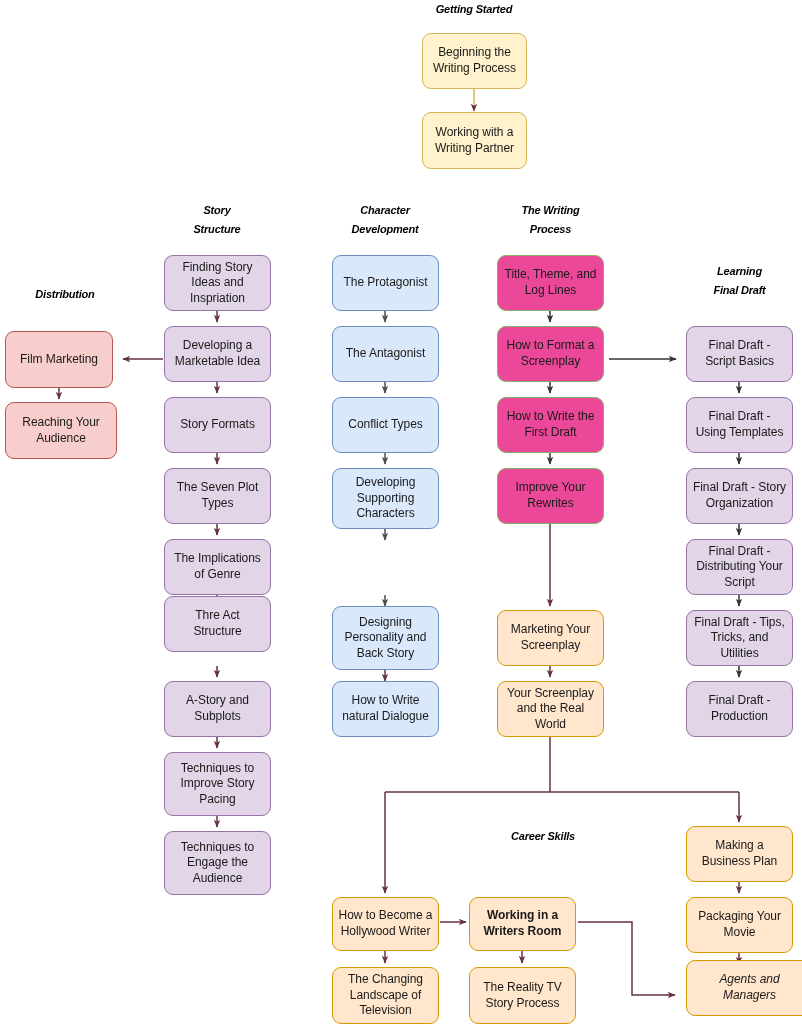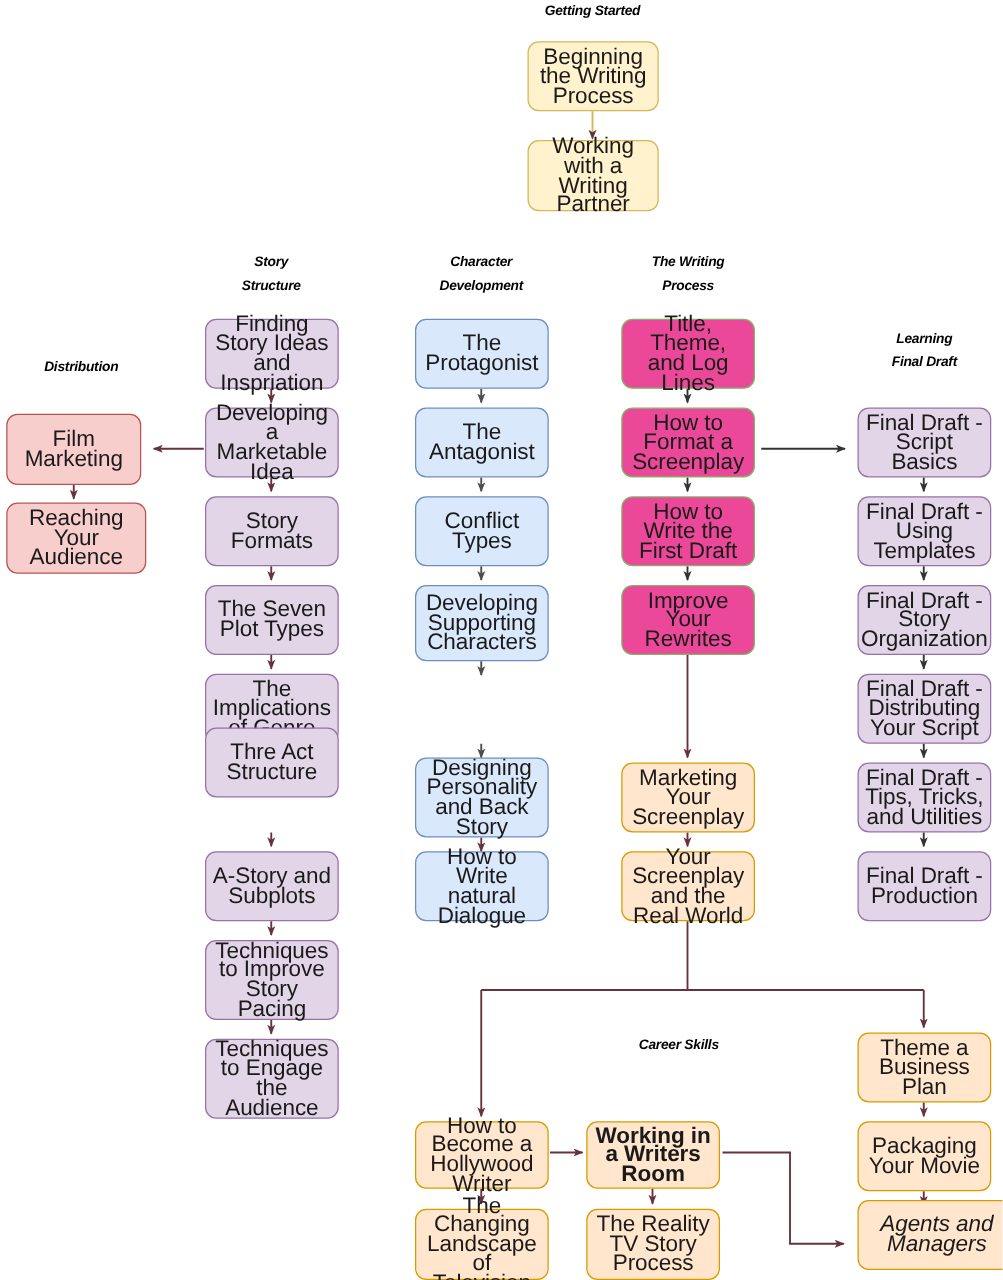--- a/index.html
+++ b/index.html
@@ -31,21 +31,21 @@
   }
   .node {
     position: absolute;
     box-sizing: border-box;
     border-radius: 9px;
     border: 1.3px solid #888;
     display: flex;
     align-items: center;
     justify-content: center;
     text-align: center;
-    font-size: 18px;
+    font-size: 12px;
     line-height: 15.6px;
     color: #1a1a1a;
     padding: 2px 5px;
     letter-spacing: -0.05px;
   }
   .sect-title {
     position: absolute;
     font-size: 11px;
     line-height: 19px;
     font-weight: bold;
@@ -183,21 +183,21 @@
   </div>
 
   <div class="node c-yellow" style="left:422px; top:33px; width:105px; height:56px;">Beginning the Writing Process</div>
   <div class="node c-yellow" style="left:422px; top:112px; width:105px; height:57px;">Working with a Writing Partner</div>
 
   <div class="node c-purple" style="left:164px; top:255px; width:107px; height:56px;">Finding Story Ideas and Inspriation</div>
   <div class="node c-purple" style="left:164px; top:326px; width:107px; height:56px;">Developing a Marketable Idea</div>
   <div class="node c-purple" style="left:164px; top:397px; width:107px; height:56px;">Story Formats</div>
   <div class="node c-purple" style="left:164px; top:468px; width:107px; height:56px;">The Seven Plot Types</div>
   <div class="node c-purple" style="left:164px; top:539px; width:107px; height:56px;">The Implications of Genre</div>
-  <div class="node c-purple" style="left:164px; top:582px; width:107px; height:56px;">Thre Act Structure</div>
+  <div class="node c-purple" style="left:164px; top:596px; width:107px; height:56px;">Thre Act Structure</div>
   <div class="node c-purple" style="left:164px; top:681px; width:107px; height:56px;">A-Story and Subplots</div>
   <div class="node c-purple" style="left:164px; top:752px; width:107px; height:64px;">Techniques to Improve Story Pacing</div>
   <div class="node c-purple" style="left:164px; top:831px; width:107px; height:64px;">Techniques to Engage the Audience</div>
 
   <div class="node c-pink" style="left:5px; top:331px; width:108px; height:57px;">Film Marketing</div>
   <div class="node c-pink" style="left:5px; top:402px; width:112px; height:57px;">Reaching Your Audience</div>
 
   <div class="node c-blue" style="left:332px; top:255px; width:107px; height:56px;">The Protagonist</div>
   <div class="node c-blue" style="left:332px; top:326px; width:107px; height:56px;">The Antagonist</div>
   <div class="node c-blue" style="left:332px; top:397px; width:107px; height:56px;">Conflict Types</div>
@@ -217,17 +217,17 @@
   <div class="node c-purple" style="left:686px; top:468px; width:107px; height:56px;">Final Draft - Story Organization</div>
   <div class="node c-purple" style="left:686px; top:539px; width:107px; height:56px;">Final Draft - Distributing Your Script</div>
   <div class="node c-purple" style="left:686px; top:681px; width:107px; height:56px;">Final Draft - Production</div>
   <div class="node c-purple" style="left:686px; top:610px; width:107px; height:56px;">Final Draft - Tips, Tricks, and Utilities</div>
 
   <div class="node c-orange" style="left:332px; top:897px; width:107px; height:54px;">How to Become a Hollywood Writer</div>
   <div class="node c-orange" style="left:469px; top:897px; width:107px; height:54px;font-weight:bold;">Working in a Writers Room</div>
   <div class="node c-orange" style="left:332px; top:967px; width:107px; height:57px;">The Changing Landscape of Television</div>
   <div class="node c-orange" style="left:469px; top:967px; width:107px; height:57px;">The Reality TV Story Process</div>
 
-  <div class="node c-orange" style="left:686px; top:826px; width:107px; height:56px;">Theme a Business Plan</div>
+  <div class="node c-orange" style="left:686px; top:826px; width:107px; height:56px;">Making a Business Plan</div>
   <div class="node c-orange" style="left:686px; top:897px; width:107px; height:56px;">Packaging Your Movie</div>
   <div class="node c-orange" style="left:686px; top:960px; width:127px; height:56px;font-style:italic;">Agents and Managers</div>
 
 </div>
 
 </body></html>

